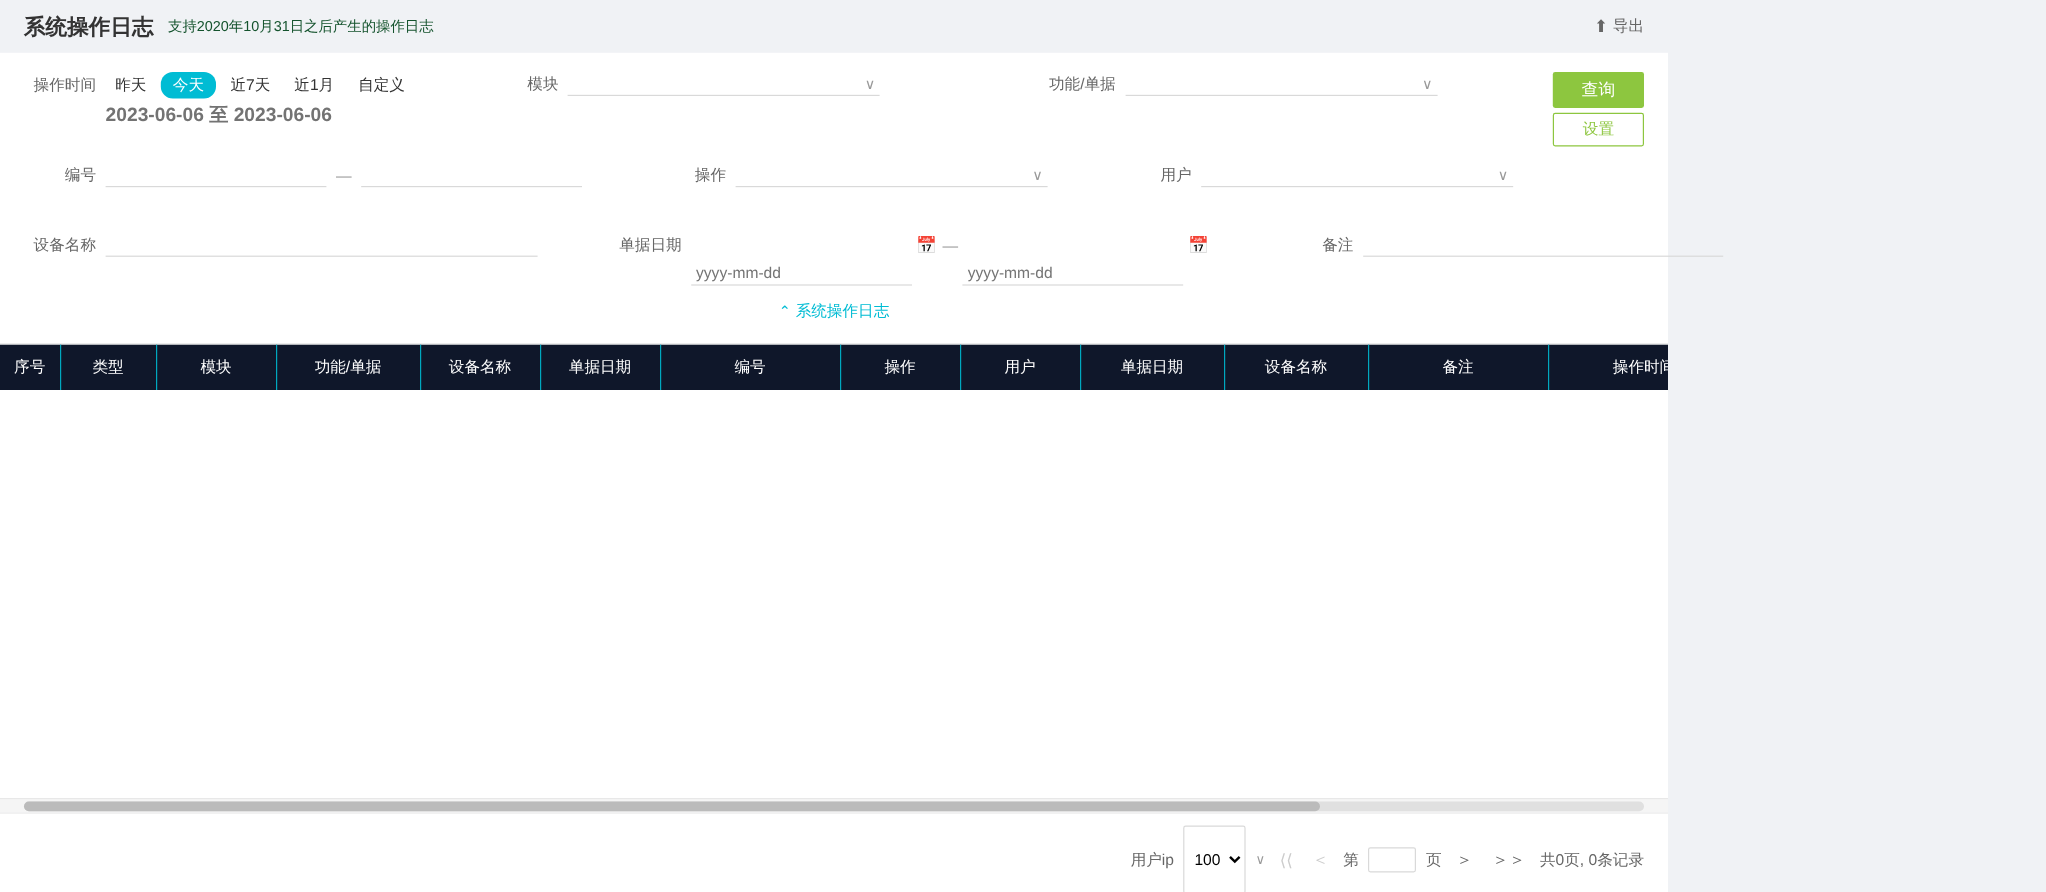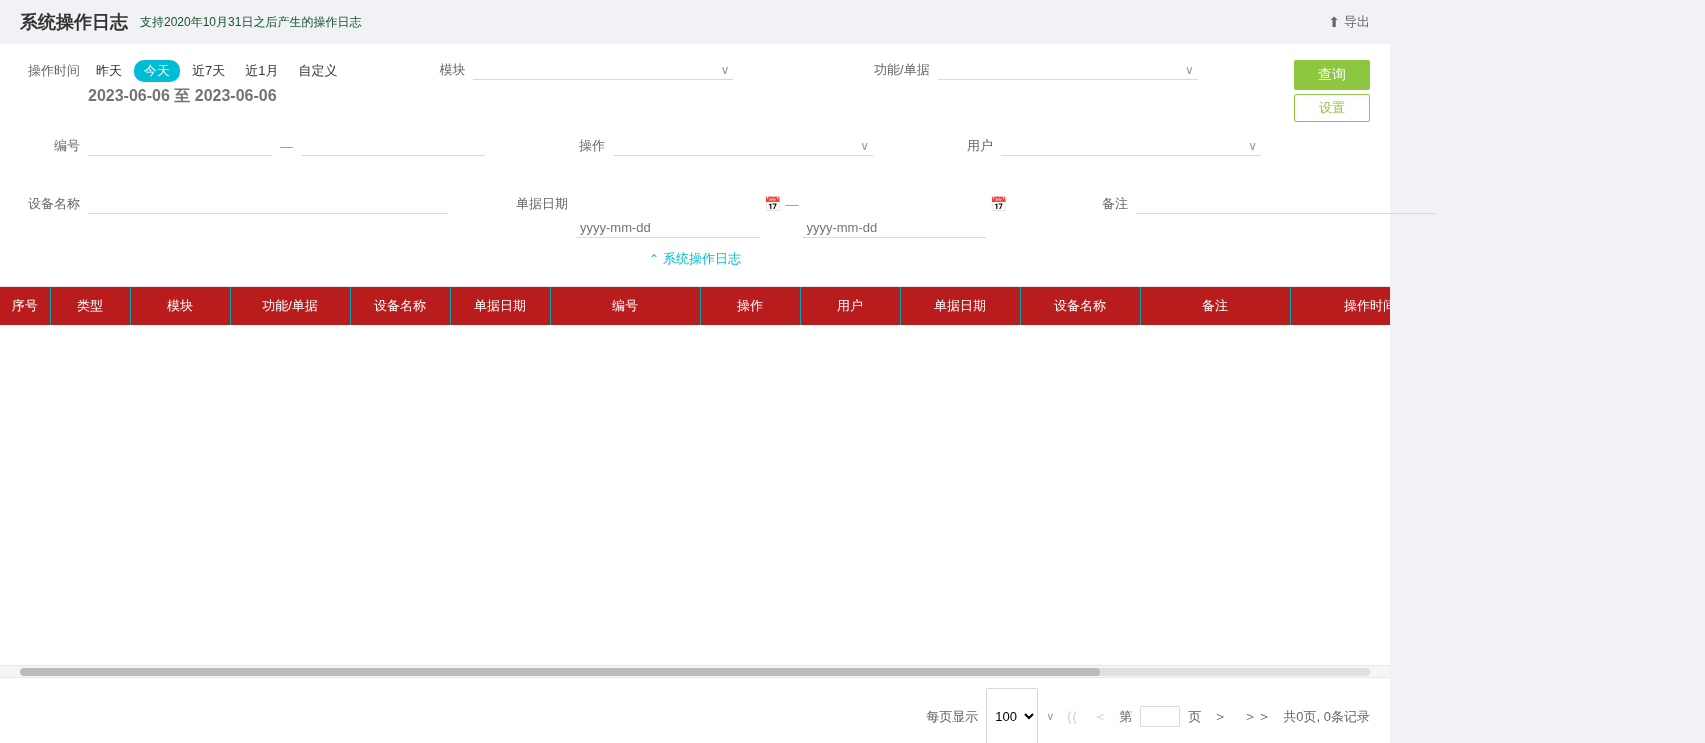--- a/index.html
+++ b/index.html
@@ -52,21 +52,21 @@
     .settings-btn { background: #fff; color: #8dc63f; border: 1px solid #8dc63f; padding: 4px 20px; font-size: 13px; cursor: pointer; border-radius: 2px; }
 
     
     .collapse-row { display: flex; justify-content: center; padding: 6px 0 10px 0; }
     .collapse-btn { background: none; border: none; cursor: pointer; color: #00bcd4; font-size: 13px; display: flex; align-items: center; gap: 4px; }
     .collapse-icon { font-size: 12px; }
 
     
     .table-wrapper { flex: 1; background: #fff; margin: 0; overflow: hidden; }
     .data-table { width: 100%; border-collapse: collapse; table-layout: fixed; }
-    .data-table thead tr { background: #b91c1c; padding-left: 41px; }
+    .data-table thead tr { background: #0f172a; padding-left: 41px; }
     .data-table thead th { color: #fff; font-weight: normal; font-size: 13px; padding: 10px 8px; text-align: center; border-right: 1px solid #00a8bf; white-space: nowrap; }
 
     
     .empty-area { height: 340px; background: #fff; }
 
     
     .scrollbar-area { height: 12px; background: #f5f5f5; border-top: 1px solid #e8e8e8; position: relative; }
     .scrollbar-track { height: 8px; background: #e0e0e0; margin: 2px 20px; border-radius: 4px; position: relative; }
     .scrollbar-thumb { height: 8px; background: #bbb; border-radius: 4px; width: 80%; position: absolute; left: 0; }
 
@@ -236,21 +236,21 @@
       <div class="empty-area"></div>
     </div>
 
     <div class="scrollbar-area">
       <div class="scrollbar-track">
         <div class="scrollbar-thumb"></div>
       </div>
     </div>
 
     <div class="pagination">
-      <span class="page-size-label">每页显示</span>
+      <span class="page-size-label">用户ip</span>
       <select class="page-size-select">
         <option value="100">100</option>
         <option value="50">50</option>
         <option value="200">200</option>
       </select>
       <span style="color:#999; font-size:11px;">∨</span>
 
       <button class="page-nav-btn" disabled="">⟨⟨</button>
       <button class="page-nav-btn" disabled="">＜</button>
       <span class="page-text">第</span>

